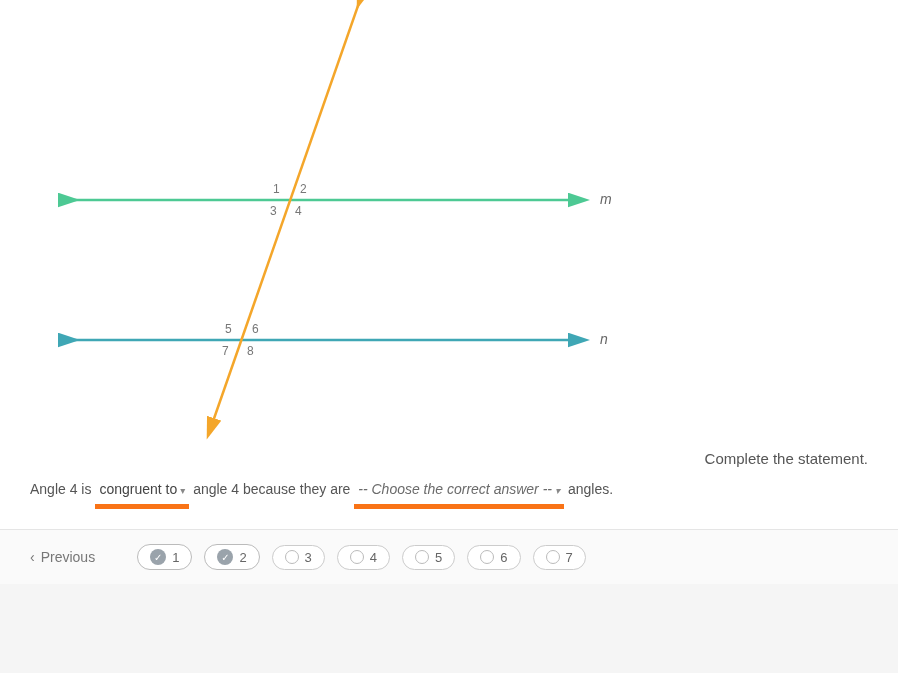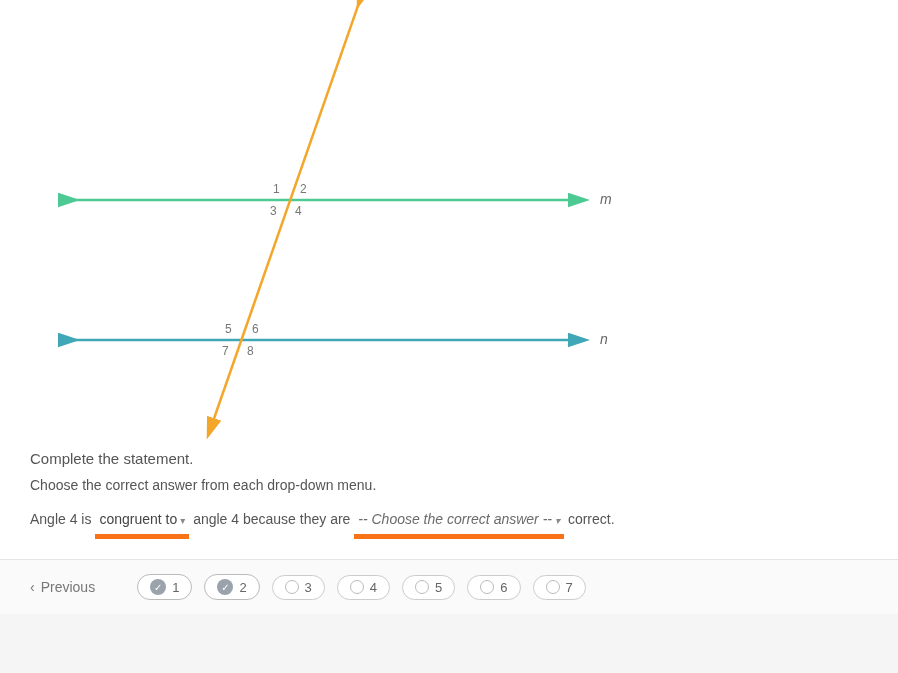--- a/index.html
+++ b/index.html
@@ -22,20 +22,21 @@
       height: 100%;
     }
     .question-area {
       padding: 10px 30px 20px 30px;
       background: #fff;
     }
     .q-title {
       font-size: 15px;
       color: #555;
       margin-bottom: 10px;
+      text-align: right;
     }
     .q-sub {
       font-size: 14px;
       color: #555;
       margin-bottom: 14px;
     }
     .sentence {
       font-size: 14px;
       color: #555;
       line-height: 1.8;
@@ -153,31 +154,30 @@
 
     <text x="225" y="333" class="angle-num">5</text>
     <text x="252" y="333" class="angle-num">6</text>
     <text x="222" y="355" class="angle-num">7</text>
     <text x="247" y="355" class="angle-num">8</text>
   </svg>
 </div>
 
 <div class="question-area">
   <div class="q-title">Complete the statement.</div>
-  <div class="q-sub">Choose the correct answer from each drop-down menu.</div>
   <div class="sentence">
     <span>Angle 4 is </span>
     <span class="dropdown selected">
       <span>congruent to</span><span class="caret">▾</span>
     </span>
     <span> angle 4 because they are </span>
     <span class="dropdown">
       <span>-- Choose the correct answer --</span><span class="caret">▾</span>
     </span>
-    <span> correct.</span>
+    <span> angles.</span>
   </div>
 </div>
 
 <div class="nav-bar">
   <button class="prev-btn">
     <span>‹</span>
     <span>Previous</span>
   </button>
   <span class="pill done">
     <span class="check-circle">✓</span>

